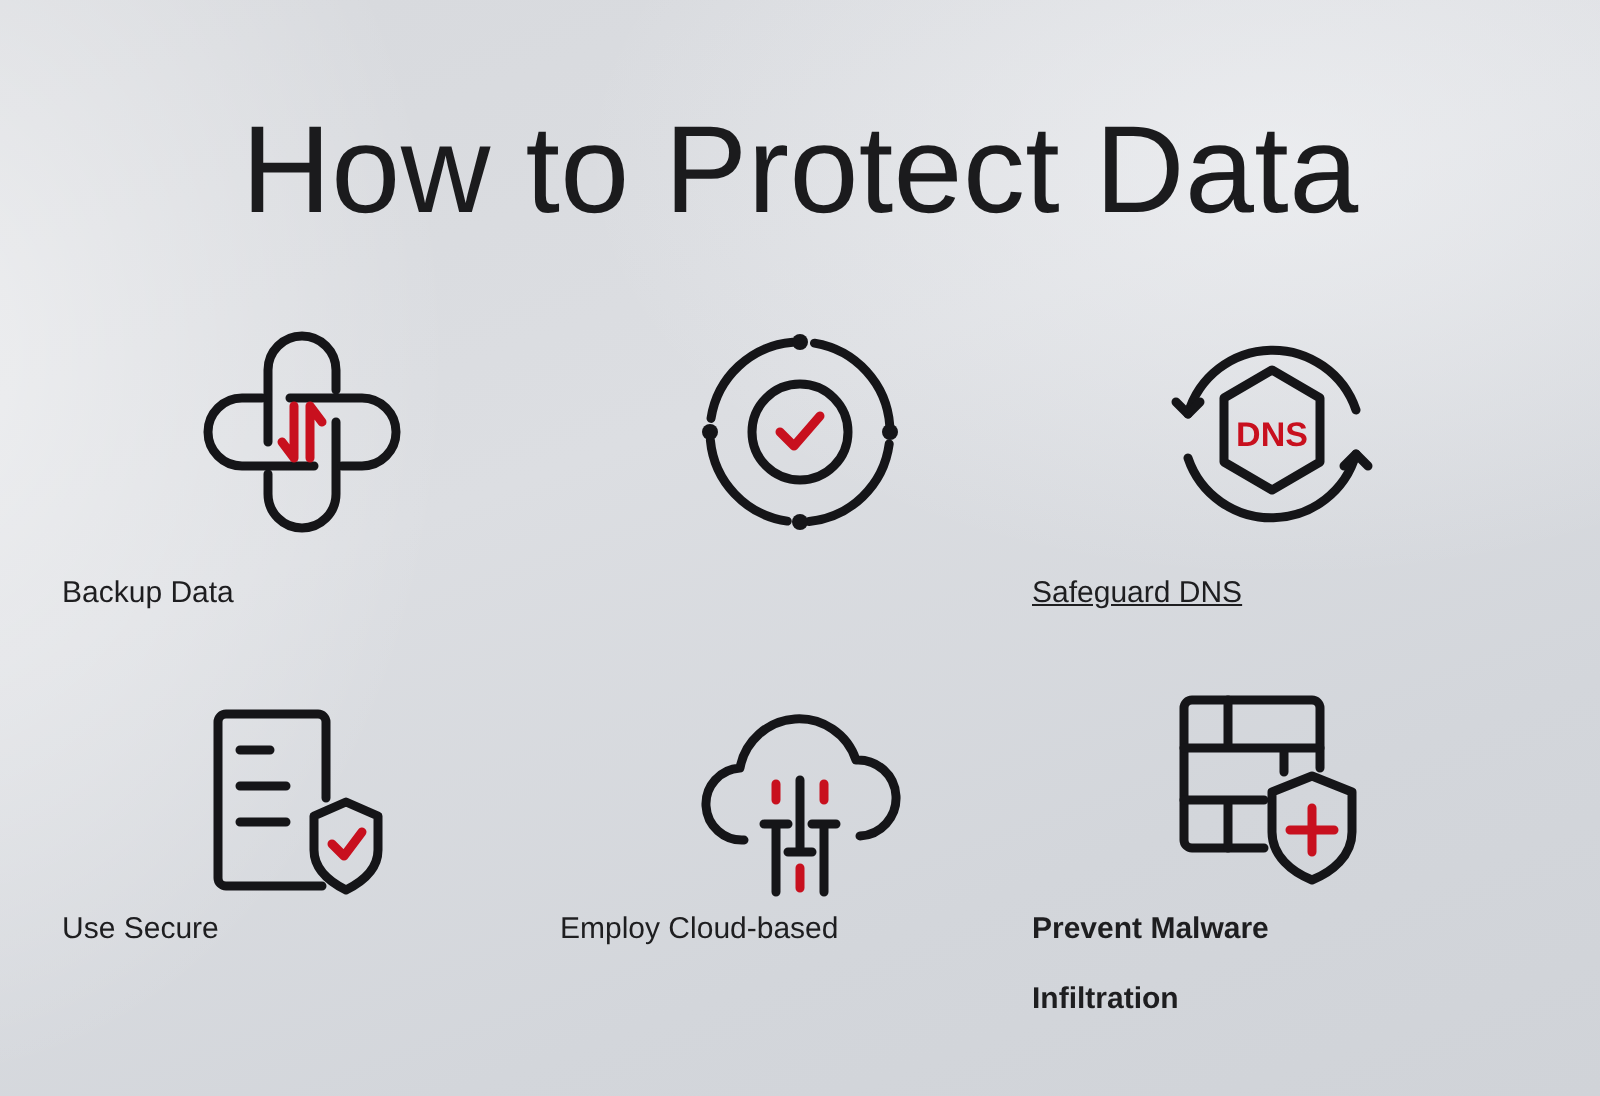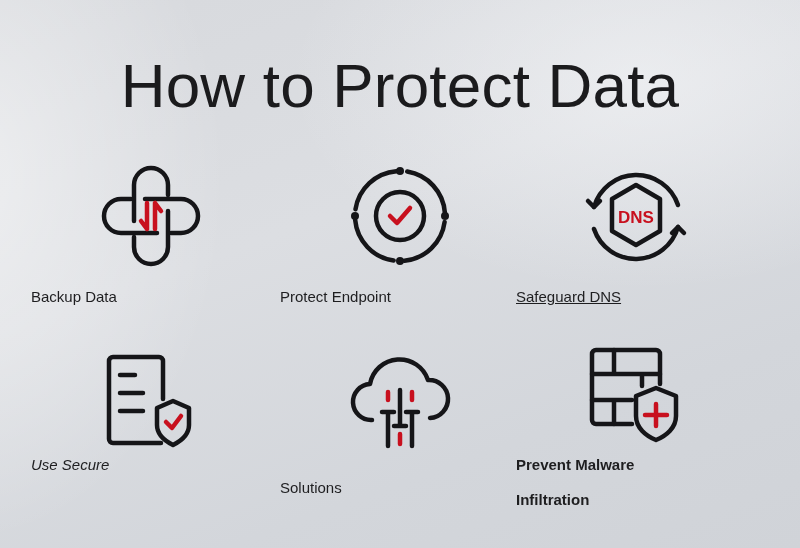--- a/index.html
+++ b/index.html
@@ -53,38 +53,37 @@
       <svg width="100" height="102" viewBox="0 0 100 102">
         <circle class="stk" cx="50" cy="51" r="45" stroke-dasharray="60 11" stroke-dashoffset="-6"></circle>
         <circle cx="50" cy="6" r="4" fill="#151518"></circle>
         <circle cx="50" cy="96" r="4" fill="#151518"></circle>
         <circle cx="5" cy="51" r="4" fill="#151518"></circle>
         <circle cx="95" cy="51" r="4" fill="#151518"></circle>
         <circle class="stk" cx="50" cy="51" r="24"></circle>
         <path class="red" d="M40 51 L47 58 L60 43" stroke-width="5"></path>
       </svg>
     </div>
-    <div class="label" style="top:120px;">Protect Endpoint</div>
   </div>
 
   <div class="item" style="left:516px; top:165px; height:150px;">
     <div class="icon" style="top:0; width:104px; height:104px;">
       <svg width="104" height="104" viewBox="0 0 104 104">
         <path class="stk" d="M10 42 A44 44 0 0 1 94 40"></path>
         <path class="stk" d="M10 42 L4 36 M10 42 L16 36"></path>
         <path class="stk" d="M94 62 A44 44 0 0 1 10 64"></path>
         <path class="stk" d="M94 62 L100 68 M94 62 L88 68"></path>
         <path class="stk" d="M52 20 L76 34 V66 L52 80 L28 66 V34 Z"></path>
         <text x="52" y="58" text-anchor="middle" font-family="Liberation Sans, DejaVu Sans, sans-serif" font-weight="700" font-size="17" fill="#c8101e">DNS</text>
       </svg>
     </div>
     <div class="label" style="top:120px;text-decoration:underline;">Safeguard DNS</div>
   </div>
 
-  <div class="item" style="left:31px; top:355px; height:150px;font-style:italic;">
+  <div class="item" style="left:31px; top:355px; height:150px;">
     <div class="icon" style="top:0; width:96px; height:92px;">
       <svg width="96" height="92" viewBox="0 0 96 92">
         <path class="stk" d="M60 44 V6 a4 4 0 0 0 -4 -4 H10 a4 4 0 0 0 -4 4 V84 a4 4 0 0 0 4 4 H58"></path>
         <path class="stk" d="M17 20 H32 M17 38 H40 M17 56 H40"></path>
         <path class="stk" d="M70 46 L86 53 V70 C86 80 78 86 70 90 C62 86 54 80 54 70 V53 Z"></path>
         <path class="red" d="M63 67 L69 73 L78 61"></path>
       </svg>
     </div>
     <div class="label" style="top:98px;">Use Secure</div>
   </div>
@@ -92,21 +91,21 @@
   <div class="item" style="left:280px; top:352px; height:150px;">
     <div class="icon" style="top:0; width:100px; height:96px;">
       <svg width="100" height="96" viewBox="0 0 100 96">
         <path class="stk" d="M22 68 A18 18 0 0 1 20 32 A30 30 0 0 1 78 28 A18 18 0 0 1 80 66"></path>
         <path class="stk" d="M32 60 H44 M38 60 V94"></path>
         <path class="stk" d="M44 74 H56 M50 38 V74"></path>
         <path class="stk" d="M56 60 H68 M62 60 V94"></path>
         <path class="red" d="M38 40 V48 M62 40 V48 M50 82 V92"></path>
       </svg>
     </div>
-    <div class="label" style="top:124px;">Solutions</div>
+    <div class="label" style="top:101px;">Employ Cloud-based</div>
   </div>
 
   <div class="item" style="left:516px; top:348px; height:155px;font-weight:bold;">
     <div class="icon" style="top:0; width:96px; height:96px;">
       <svg width="96" height="96" viewBox="0 0 96 96">
         <path class="stk" d="M44 76 H8 a4 4 0 0 1 -4 -4 V6 a4 4 0 0 1 4 -4 H68 a4 4 0 0 1 4 4 V36"></path>
         <path class="stk" d="M4 26 H72 M26 2 V26 M4 52 H44 M26 52 V76 M54 26 V38"></path>
         <path class="stk" d="M68 40 L88 48 V68 C88 80 78 88 68 92 C58 88 48 80 48 68 V48 Z"></path>
         <path class="red" d="M68 56 V78 M57 67 H79" stroke-width="5"></path>
       </svg>

